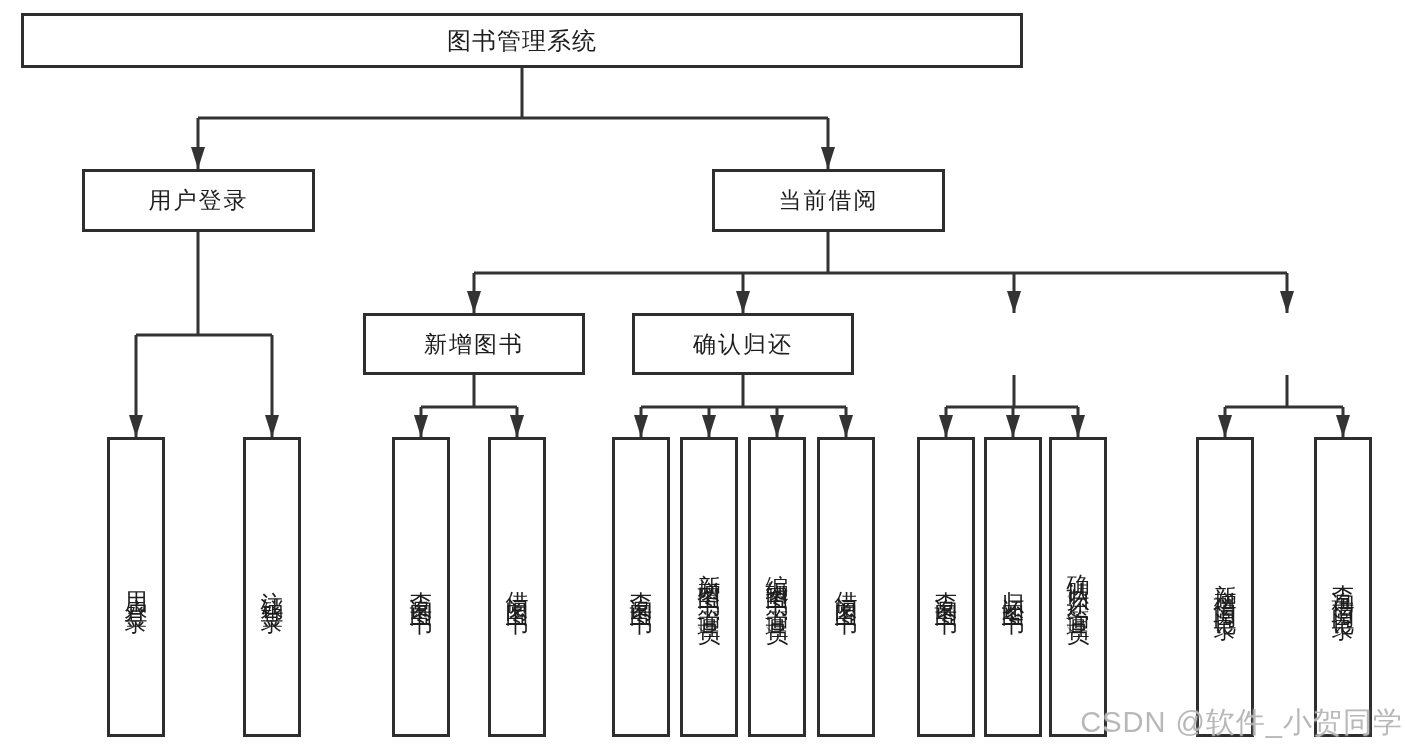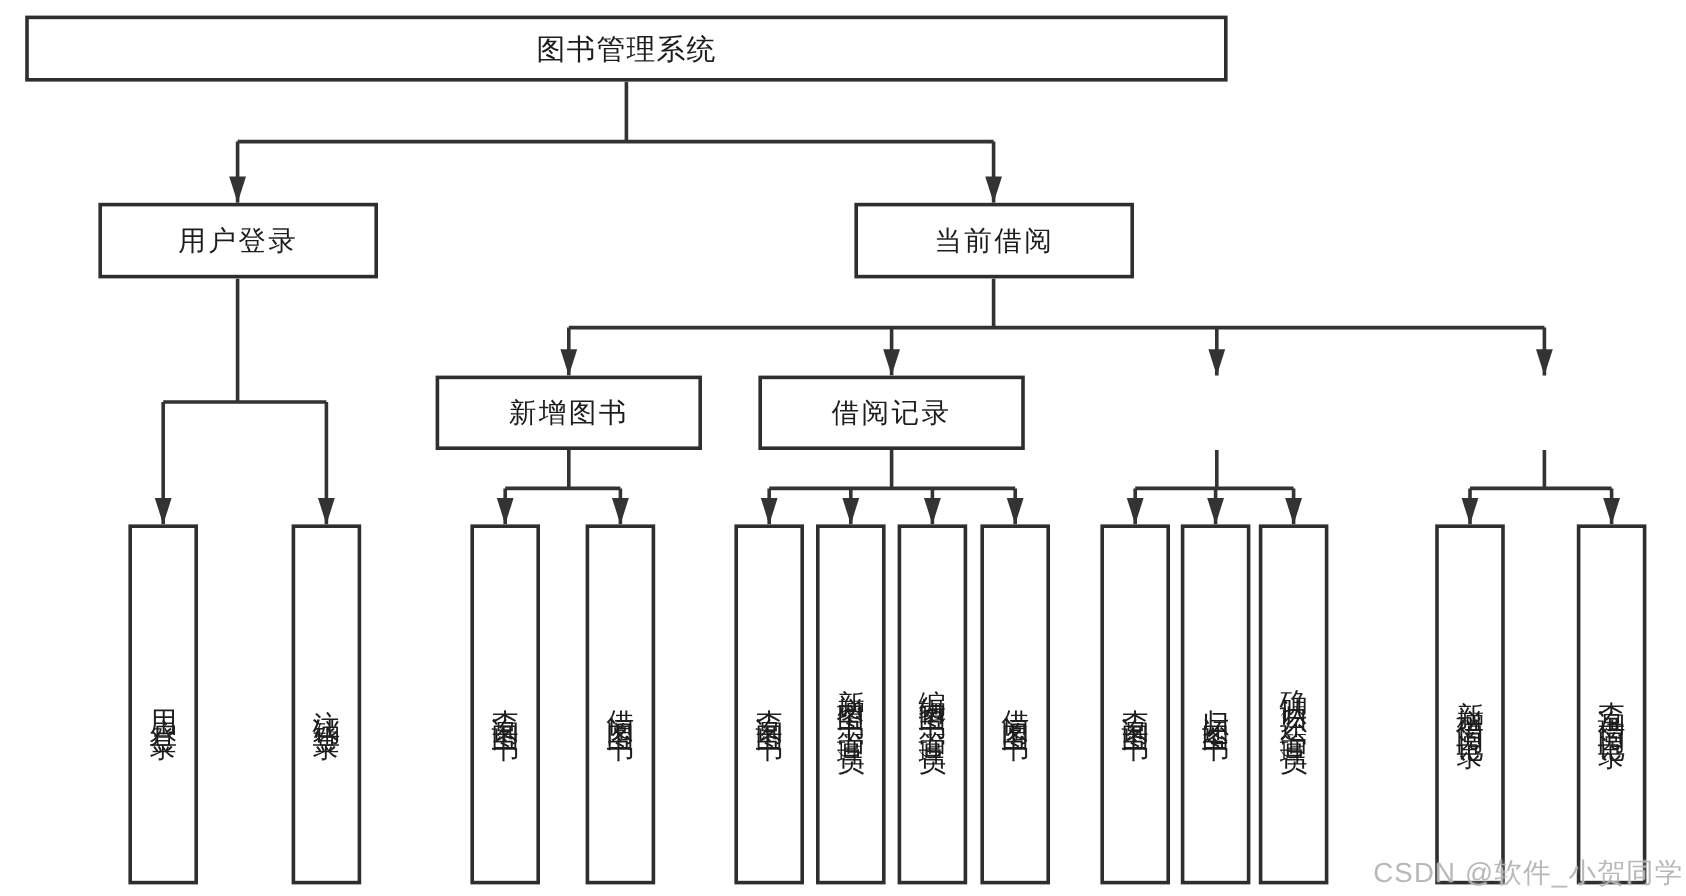--- a/index.html
+++ b/index.html
@@ -33,21 +33,21 @@
     writing-mode: vertical-rl;
     text-orientation: mixed;
     font-size: 23px;
     letter-spacing: 7px;
     line-height: 1;
   }
   .watermark {
     position: absolute;
     right: 2px;
     bottom: 4px;
-    font-size: 23px;
+    font-size: 29px;
     letter-spacing: 1px;
     color: rgba(178,178,178,0.92);
     text-shadow: 0 0 2px rgba(255,255,255,0.9);
     z-index: 5;
     white-space: nowrap;
   }
 </style>
 </head>
 <body>
 
@@ -92,21 +92,21 @@
       <polygon points="1336,415 1350,415 1343,437"></polygon>
     </g>
   </svg>
 
   <div class="box h title" style="left:21px; top:13px; width:1002px; height:55px;">图书管理系统</div>
 
   <div class="box h" style="left:82px; top:169px; width:233px; height:63px;">用户登录</div>
   <div class="box h" style="left:712px; top:169px; width:233px; height:63px;">当前借阅</div>
 
   <div class="box h" style="left:363px; top:313px; width:222px; height:62px;">新增图书</div>
-  <div class="box h" style="left:632px; top:313px; width:222px; height:62px;">借阅记录</div>
+  <div class="box h" style="left:632px; top:313px; width:222px; height:62px;">确认归还</div>
 
   <div class="box v" style="left:107px; top:437px; width:58px; height:300px;">用户登录</div>
   <div class="box v" style="left:243px; top:437px; width:58px; height:300px;">注销登录</div>
 
   <div class="box v" style="left:392px; top:437px; width:58px; height:300px;">查询图书</div>
   <div class="box v" style="left:488px; top:437px; width:58px; height:300px;">借阅图书</div>
 
   <div class="box v" style="left:612px; top:437px; width:58px; height:300px;">查询图书</div>
   <div class="box v" style="left:680px; top:437px; width:58px; height:300px;">新增图书（管理员）</div>
   <div class="box v" style="left:748px; top:437px; width:58px; height:300px;">编辑图书（管理员）</div>

